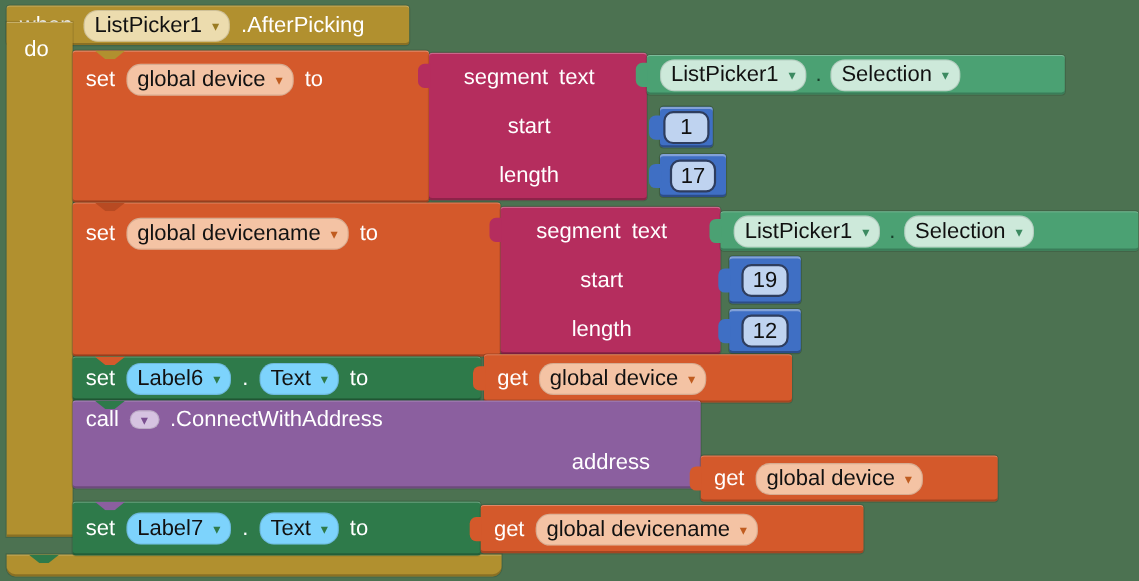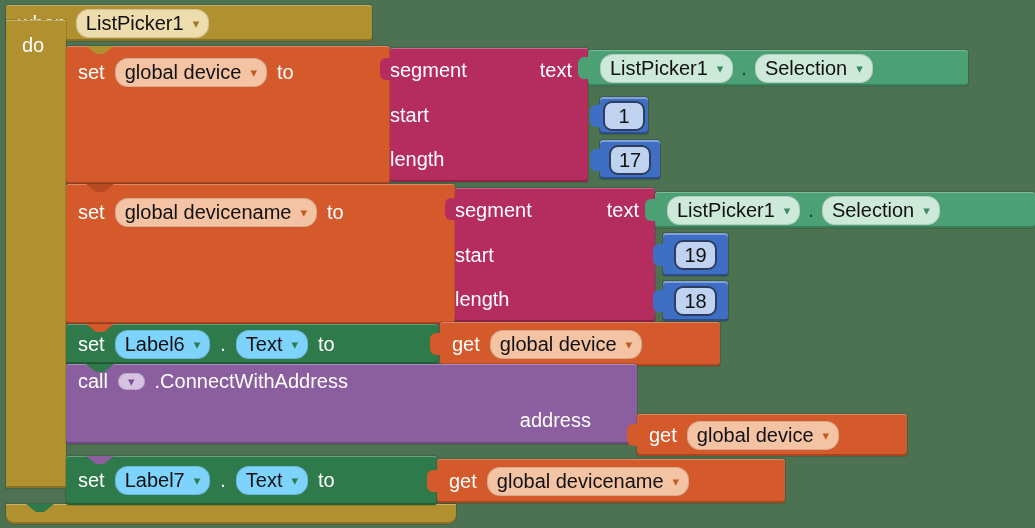--- a/index.html
+++ b/index.html
@@ -47,40 +47,41 @@
   .n-orange2{background:#d4592b;}
   .n-greens{background:#2e7a4a;}
   .n-purple{background:#8b5f9f;}
   .plug::before{content:"";position:absolute;left:-10px;top:calc(50% - 11px);
     width:11px;height:22px;border-radius:6px 0 0 6px;}
   .plug-magenta::before{background:#b52d5e;top:10px;}
   .plug-greenv::before{background:#4ba173;}
   .plug-blue::before{background:#3f6fc4;}
   .plug-orange::before{background:#d4592b;}
   .seg-col{display:flex;flex-direction:column;height:100%;}
-  .seg-row{flex:1;display:flex;align-items:center;justify-content:space-between;
+  .seg-row{flex:1;display:flex;align-items:center;justify-content:center;
     gap:10px;padding-right:16px;}
   .numfield{
     background:#bfd3f0;border:2px solid #2e3d5e;border-radius:9px;
     color:#111;padding:0 8px;min-width:22px;text-align:center;
     margin:auto;line-height:1.3;
   }
   .title-row{display:flex;align-items:center;gap:10px;padding:6px 12px 0 12px;}
   .addr-row{position:absolute;right:46px;bottom:12px;}
 </style>
 </head>
 <body>
 
 <div class="blk gold" style="left:6px;top:5px;width:366px;height:36px;">
   <div class="row" style="height:100%;">
     <span class="kw">when</span>
     <span class="pill pill-cream">
       <span>ListPicker1</span>
       <span class="tri tri-gold">▾</span>
     </span>
+    <span class="kw">.AfterPicking</span>
   </div>
 </div>
 <div class="blk gold" style="left:6px;top:20px;width:60px;height:468px;border-radius:0;">
   <span style="position:absolute;left:16px;top:14px;">do</span>
 </div>
 <div class="blk gold" style="left:6px;top:504px;width:450px;height:20px;border-radius:0 0 8px 8px;">
   <div class="notch n-greens"></div>
 </div>
 
 <div class="blk orange" style="left:66px;top:46px;width:324px;height:138px;">
@@ -171,21 +172,21 @@
       <span class="tri tri-greenv">▾</span>
     </span>
   </div>
 </div>
 
 <div class="blk blue plug plug-blue" style="left:663px;top:233px;width:65px;height:43px;display:flex;">
   <span class="numfield">19</span>
 </div>
 
 <div class="blk blue plug plug-blue" style="left:663px;top:281px;width:65px;height:40px;display:flex;">
-  <span class="numfield">18</span>
+  <span class="numfield">12</span>
 </div>
 
 <div class="blk greens" style="left:66px;top:324px;width:371px;height:40px;">
   <div class="notch n-orange2"></div>
   <div class="row" style="height:100%;">
     <span class="kw">set</span>
     <span class="pill pill-sage">
       <span>Label6</span>
       <span class="tri tri-greens">▾</span>
     </span>

